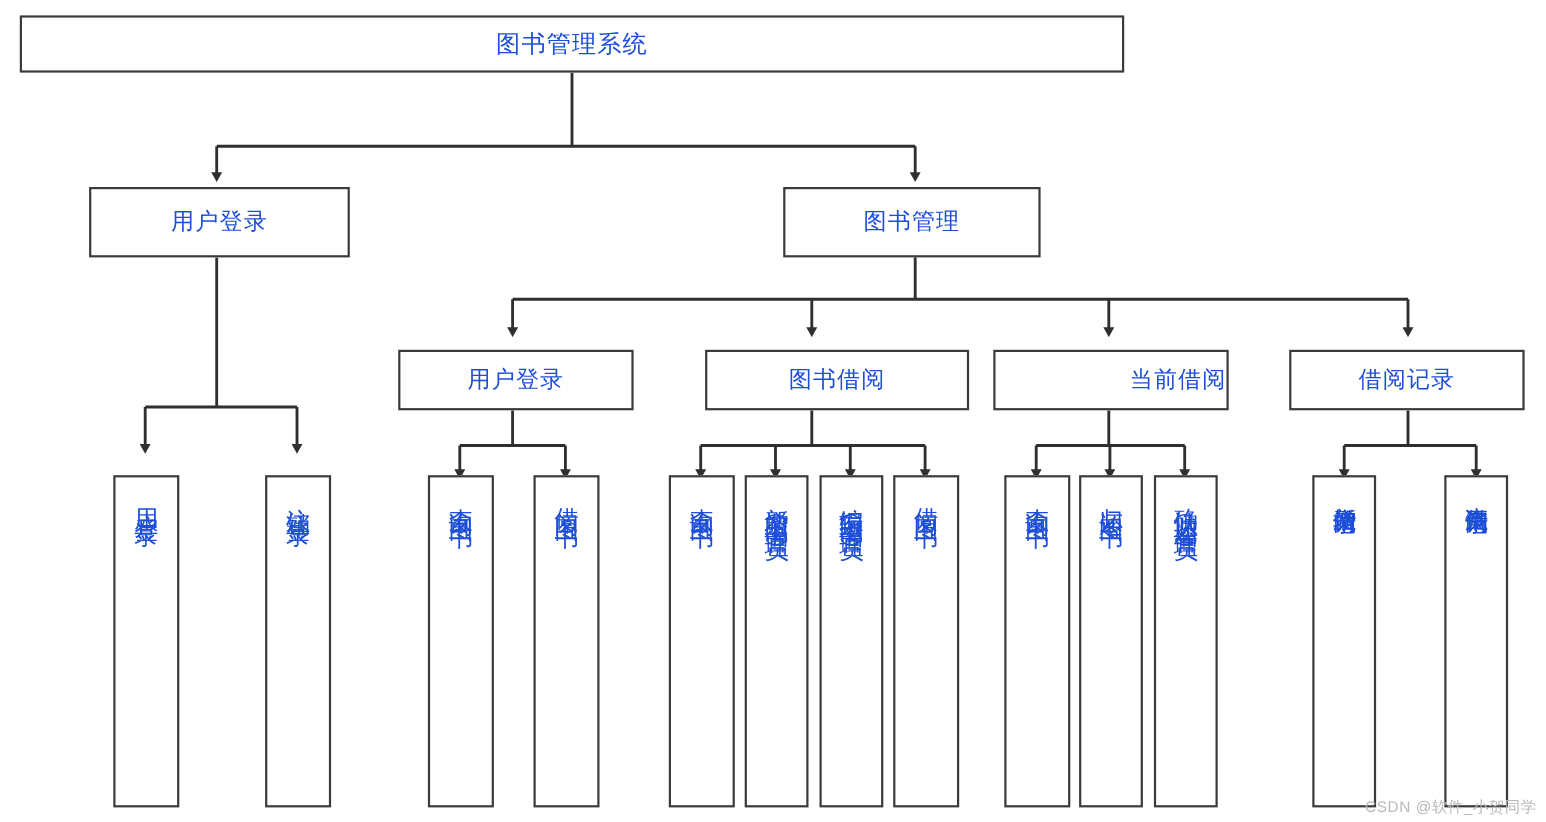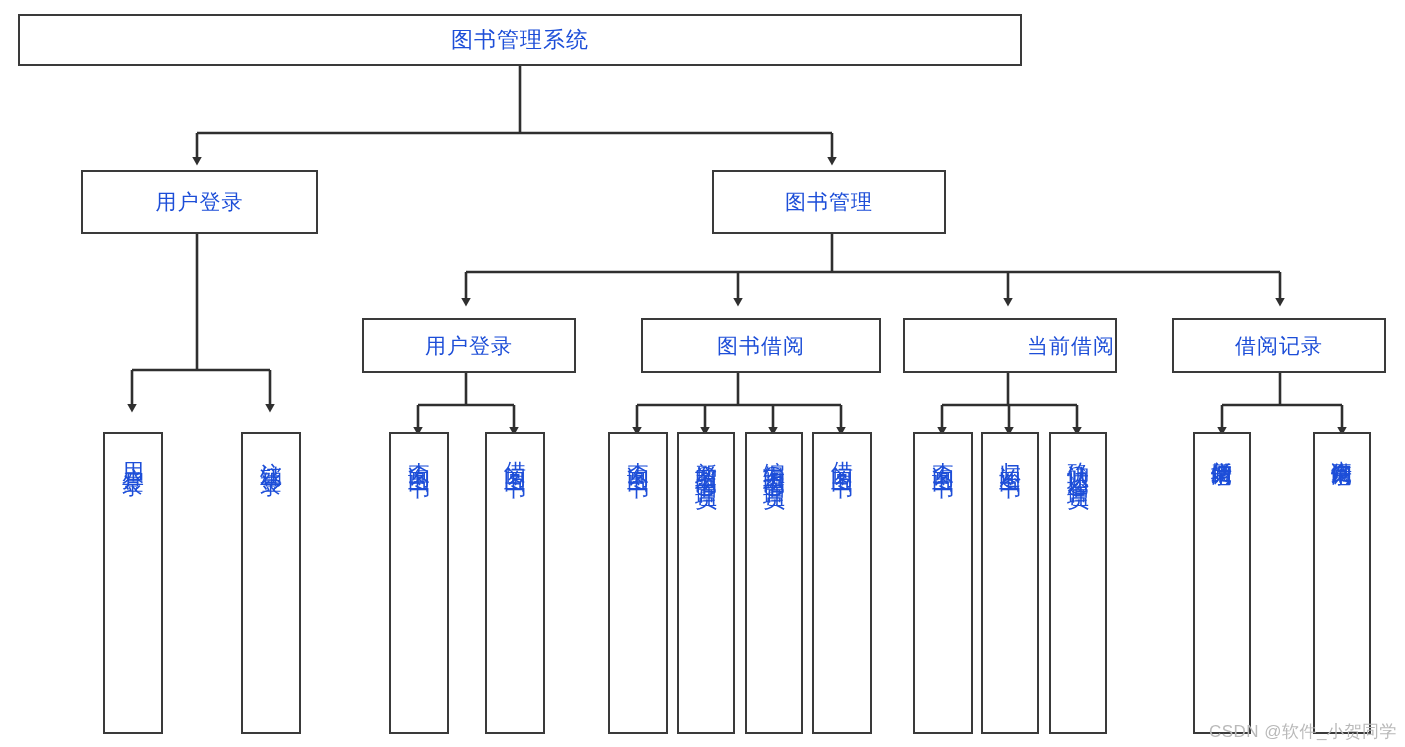--- a/index.html
+++ b/index.html
@@ -22,21 +22,21 @@
       writing-mode:vertical-rl;
       text-orientation:upright;
       font-size:22px;
       letter-spacing:5px;
       line-height:1;
       white-space:nowrap;
   }
   .node.v.tall .lbl{letter-spacing:4px;}
   .node.v.pack .lbl{letter-spacing:1px;font-size:21px;}
 
-  #watermark{position:absolute;right:8px;bottom:4px;font-size:17px;color:#b9b9b9;
+  #watermark{position:absolute;right:8px;bottom:4px;font-size:14px;color:#b9b9b9;
              white-space:nowrap;letter-spacing:.5px;}
 </style>
 </head>
 <body>
 
 <div id="stage">
 
   <svg id="wires" viewBox="0 0 1405 747">
     <defs>
       <marker id="ah" markerWidth="9" markerHeight="10" refX="1.5" refY="5" orient="auto" markerUnits="userSpaceOnUse">

